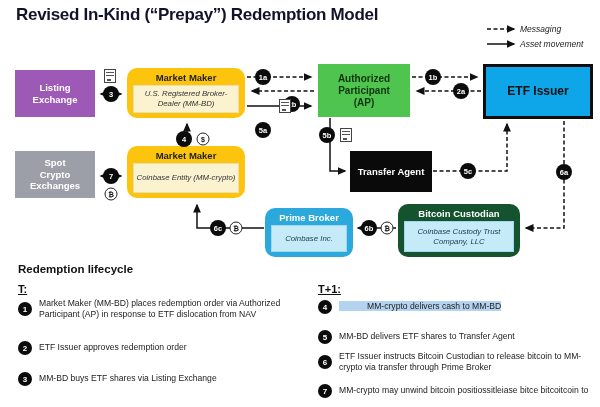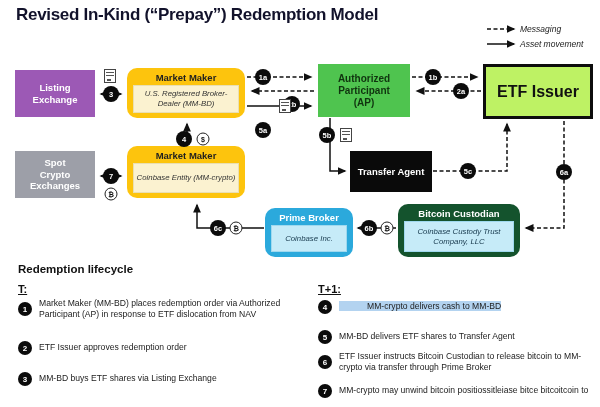--- a/index.html
+++ b/index.html
@@ -14,21 +14,21 @@
   
   .box{position:absolute;box-sizing:border-box;display:flex;align-items:center;justify-content:center;
        text-align:center;line-height:1.2;}
   .simple{font-weight:700;color:#fff;font-size:9.5px;padding:18px;}
   .combo{flex-direction:column;justify-content:flex-start;padding:3px 6px 5px 6px;border-radius:10px;}
   .combo .ctitle{font-weight:800;font-size:9.5px;color:#1f1f1f;margin:1px 0 2px 0;}
   .combo .csub{flex:1;width:100%;box-sizing:border-box;display:flex;align-items:center;justify-content:center;
        font-style:italic;font-size:7.8px;color:#333;background:#fbf2d0;border:1px solid #eadfb2;line-height:1.25;padding:1px 2px;}
   .combo.blue .ctitle{color:#fff;}
   .combo.blue .csub{background:#c6ebf8;border-color:#9fd9ef;color:#17394d;}
-  #etf-issuer{border:3px solid #0d0d0d;background:#bef264;font-weight:800;font-size:16px;color:#111;}
+  #etf-issuer{border:3px solid #0d0d0d;background:#0ea5e9;font-weight:800;font-size:12px;color:#111;}
   #transfer-agent{background:#0a0a0a;color:#fff;font-weight:700;font-size:9.5px;line-height:1.2;}
   
   .badge{position:absolute;width:16px;height:16px;border-radius:50%;background:#0b0b0b;color:#fff;
          display:flex;align-items:center;justify-content:center;font-size:7.5px;font-weight:700;
          transform:translate(-50%,-50%);}
   .coin{position:absolute;width:13px;height:13px;border-radius:50%;background:#fff;border:1.4px solid #222;
         box-sizing:border-box;display:flex;align-items:center;justify-content:center;font-size:7px;font-weight:700;color:#111;
         transform:translate(-50%,-50%);}
   .doc-icon{position:absolute;width:10px;height:12px;background:#fff;border:1px solid #444;
         transform:translate(-50%,-50%);}

